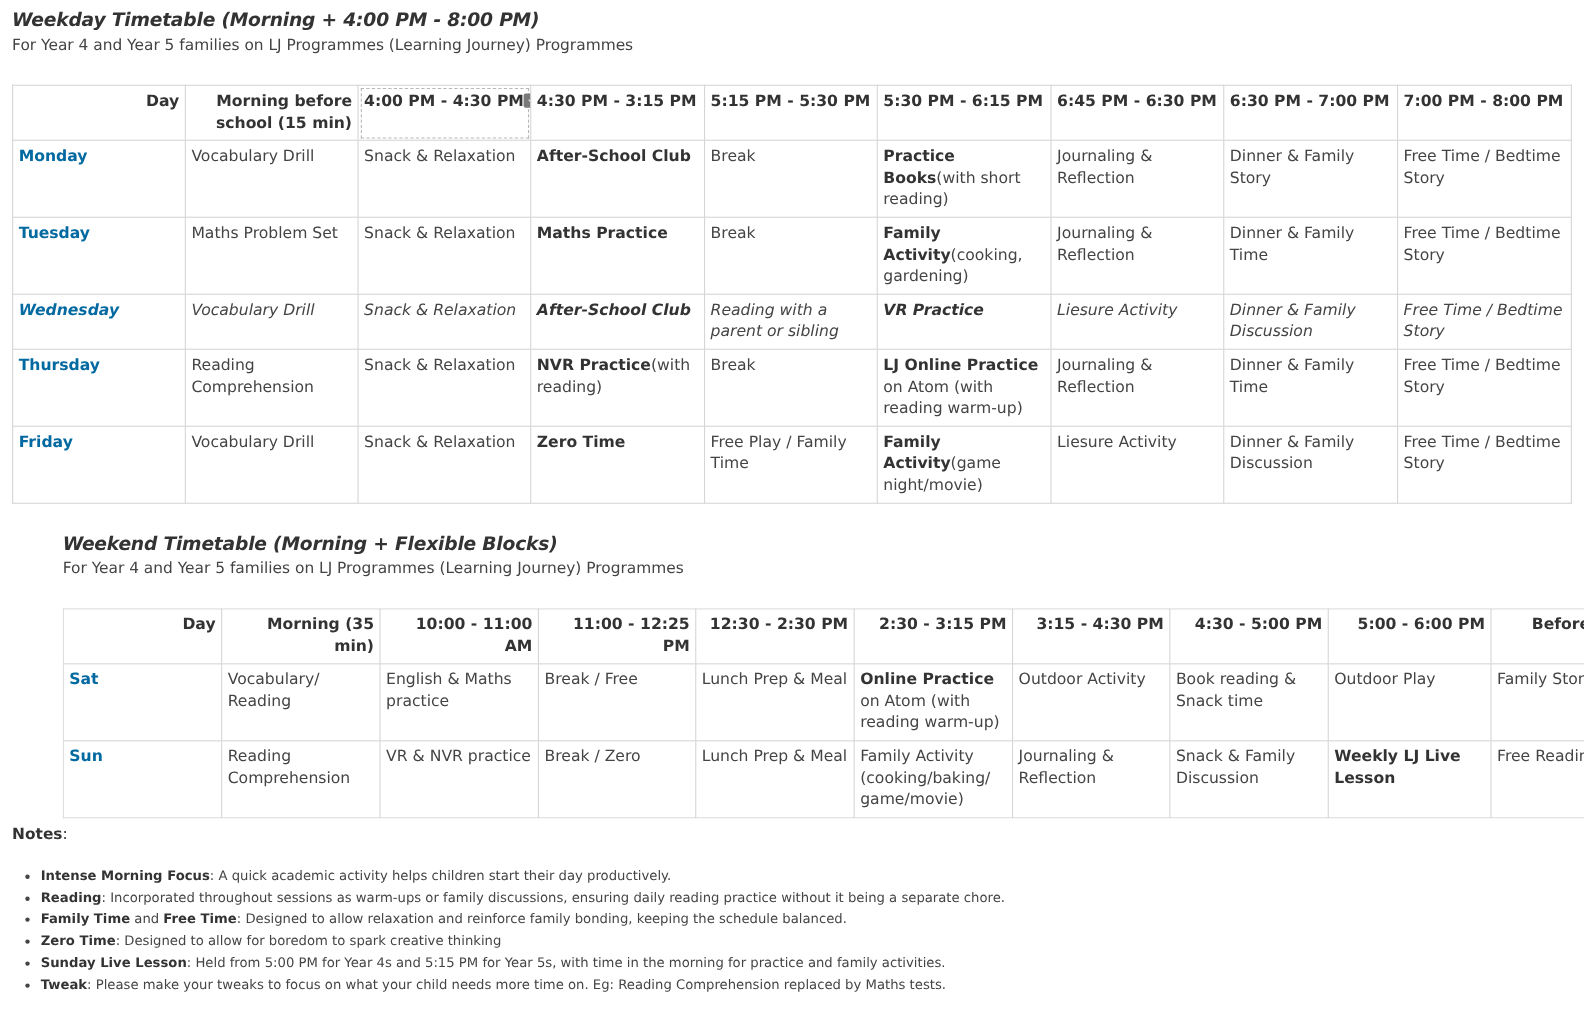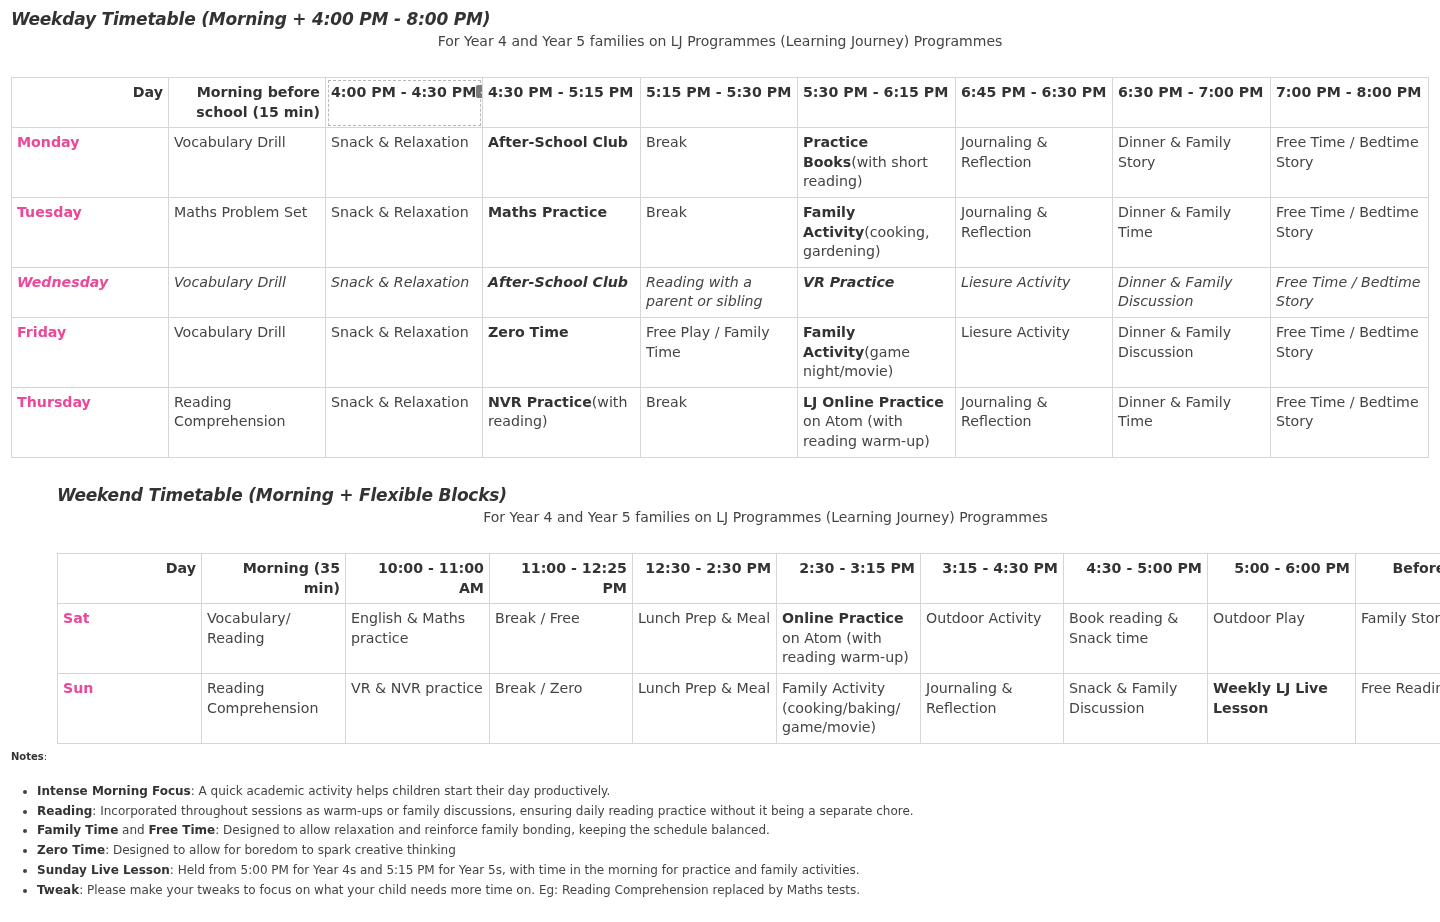--- a/index.html
+++ b/index.html
@@ -8,43 +8,43 @@
     font-family: "DejaVu Sans", sans-serif;
     color: #3a3a3a;
     position: relative;
   }
   .section { position: absolute; left: 11px; }
   .title {
     font-size: 17px; font-weight: bold; color: #333;
     margin: 0; line-height: 22px; letter-spacing: -0.2px; font-style: italic;
   }
   .subtitle {
-    font-size: 14px; color: #444; margin: 2px 0 0 0; line-height: 18px; text-align: center;
+    font-size: 14px; color: #444; margin: 2px 0 0 0; line-height: 18px;
   }
   table { border-collapse: collapse; table-layout: fixed; font-size: 14.2px; }
   th, td {
     border: 1px solid #d6d6d6; vertical-align: top; text-align: left;
     padding: 5px 5px 5px 5px; line-height: 19.6px; color: #444;
     overflow: hidden;
   }
   th { font-weight: bold; color: #333; height: 37px; }
   th.center { text-align: right; }
-  td.day { font-weight: bold; color: #ec4899; }
+  td.day { font-weight: bold; color: #0369a1; }
   b { color: #333; text-align: right; }
   .sel {
     position: relative; outline: 1px dashed #b8b8b8; outline-offset: -3px;
   }
   .sel-arrow {
     position: absolute; right: -7px; top: 7px; width: 13px; height: 13px;
     background: #7a7a7a; border-radius: 2px; color: #fff;
     font-size: 9px; line-height: 13px; text-align: center; z-index: 2;
   }
   .wk-wrap { width: 1417px; overflow: hidden; }
   .wk-wrap table { border-right: none; }
-  .notes-label { font-size: 10px; color: #333; margin: 0; }
+  .notes-label { font-size: 14px; color: #333; margin: 0; }
   .notes-label b { font-weight: bold; }
   ul { margin: 0; padding-left: 26px; font-size: 12px; color: #444; }
   ul li { line-height: 19.7px; }
 </style>
 </head>
 <body>
 
 <div class="section" style="top:8px;">
   <h2 class="title">Weekday Timetable (Morning + 4:00 PM - 8:00 PM)</h2>
   <p class="subtitle">For Year 4 and Year 5 families on LJ Programmes (Learning Journey) Programmes</p>
@@ -58,21 +58,21 @@
         <col style="width:158px">
         <col style="width:157px">
         <col style="width:158px">
         <col style="width:158px">
     </colgroup>
     <thead>
       <tr>
         <th class="center">Day</th>
         <th class="center">Morning before school (15 min)</th>
         <th class="sel"><span>4:00 PM - 4:30 PM</span><span class="sel-arrow">⌄</span></th>
-        <th>4:30 PM - 5:15 PM</th>
+        <th>4:30 PM - 3:15 PM</th>
         <th>5:15 PM - 5:30 PM</th>
         <th>5:30 PM - 6:15 PM</th>
         <th>6:45 PM - 6:30 PM</th>
         <th>6:30 PM - 7:00 PM</th>
         <th>7:00 PM - 8:00 PM</th>
       </tr>
     </thead>
     <tbody id="weekday-body">
         <tr style="height: 68px;">
           <td class="day">Monday</td>
@@ -101,39 +101,39 @@
           <td><span>Vocabulary Drill</span></td>
           <td><span>Snack &amp; Relaxation</span></td>
           <td><b>After-School Club</b></td>
           <td><span>Reading with a parent or sibling</span></td>
           <td><b>VR Practice</b></td>
           <td><span>Liesure Activity</span></td>
           <td><span>Dinner &amp; Family Discussion</span></td>
           <td><span>Free Time / Bedtime Story</span></td>
         </tr>
         <tr style="height: 68px;">
+          <td class="day">Thursday</td>
+          <td><span>Reading Comprehension</span></td>
+          <td><span>Snack &amp; Relaxation</span></td>
+          <td><b>NVR Practice</b><span>(with reading)</span></td>
+          <td><span>Break</span></td>
+          <td><b>LJ Online Practice</b><span> on Atom (with reading warm-up)</span></td>
+          <td><span>Journaling &amp; Reflection</span></td>
+          <td><span>Dinner &amp; Family Time</span></td>
+          <td><span>Free Time / Bedtime Story</span></td>
+        </tr>
+        <tr style="height: 68px;">
           <td class="day">Friday</td>
           <td><span>Vocabulary Drill</span></td>
           <td><span>Snack &amp; Relaxation</span></td>
           <td><b>Zero Time</b></td>
           <td><span>Free Play / Family Time</span></td>
           <td><b>Family Activity</b><span>(game night/movie)</span></td>
           <td><span>Liesure Activity</span></td>
           <td><span>Dinner &amp; Family Discussion</span></td>
-          <td><span>Free Time / Bedtime Story</span></td>
-        </tr>
-        <tr style="height: 68px;">
-          <td class="day">Thursday</td>
-          <td><span>Reading Comprehension</span></td>
-          <td><span>Snack &amp; Relaxation</span></td>
-          <td><b>NVR Practice</b><span>(with reading)</span></td>
-          <td><span>Break</span></td>
-          <td><b>LJ Online Practice</b><span> on Atom (with reading warm-up)</span></td>
-          <td><span>Journaling &amp; Reflection</span></td>
-          <td><span>Dinner &amp; Family Time</span></td>
           <td><span>Free Time / Bedtime Story</span></td>
         </tr>
       </tbody>
   </table>
 </div>
 
 <div class="section" style="top:484px;margin-left:46px;">
   <h2 class="title">Weekend Timetable (Morning + Flexible Blocks)</h2>
   <p class="subtitle">For Year 4 and Year 5 families on LJ Programmes (Learning Journey) Programmes</p>
   <div class="wk-wrap" style="margin-top:27px;">

